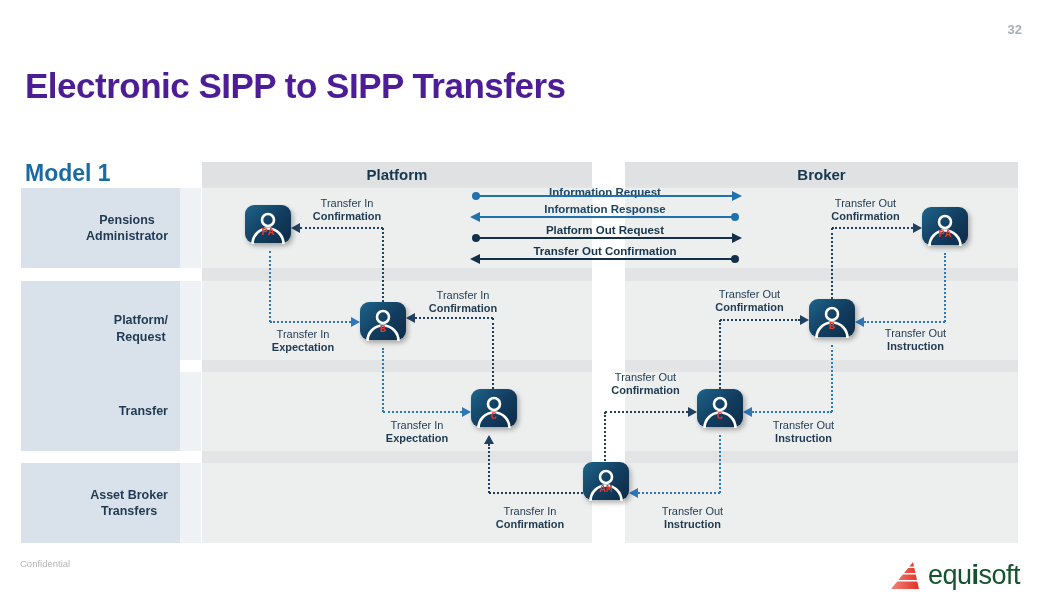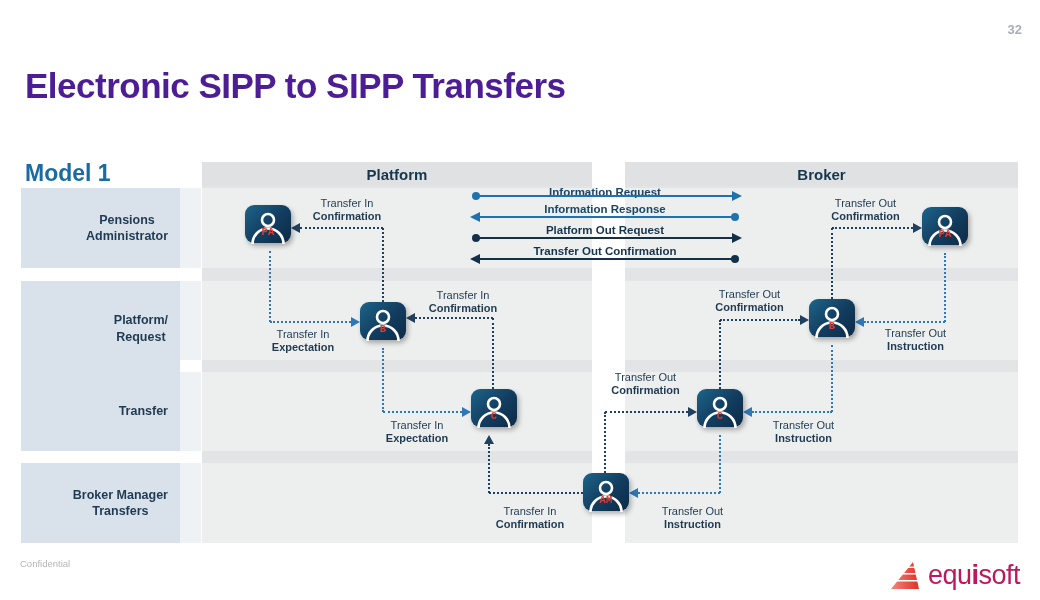--- a/index.html
+++ b/index.html
@@ -42,41 +42,41 @@
   
   .actor{position:absolute;width:46px;height:38px;border-radius:9px;
     background:linear-gradient(135deg,#1d648a 0%,#123c5e 55%,#0d2b47 100%);
     box-shadow:2px 3px 5px rgba(0,0,0,0.3);font-family:Liberation Mono, monospace;}
   .actor svg{position:absolute;left:0;top:0;}
   .actor .letter{position:absolute;left:0;right:0;bottom:5px;text-align:center;
     font-size:10.5px;font-weight:700;color:#e23b30;letter-spacing:0.3px;}
   
   .confidential{position:absolute;left:20px;top:558px;font-size:9.5px;color:#b5b5b5;}
   .logo{position:absolute;right:20px;top:560px;display:flex;align-items:center;gap:7px;}
-  .logo-text{font-size:27px;color:#be185d;font-weight:500;letter-spacing:-0.5px;}
+  .logo-text{font-size:27px;color:#14532d;font-weight:500;letter-spacing:-0.5px;}
   .logo-text b{font-weight:700;}
 </style>
 </head>
 <body>
 
 <div class="page-num">32</div>
 <div class="title">Electronic SIPP to SIPP Transfers</div>
 <div class="model">Model 1</div>
 
 <div class="lane" style="top:188px;height:80px;">
   <div class="lane-text"><span>Pensions</span><br><span>Administrator</span></div>
 </div>
 <div class="lane" style="top:281px;height:95px;">
   <div class="lane-text"><span>Platform/</span><br><span>Request</span></div>
 </div>
 <div class="lane" style="top:372px;height:79px;">
   <div class="lane-text"><span>Transfer</span></div>
 </div>
 <div class="lane" style="top:463px;height:80px;">
-  <div class="lane-text"><span>Broker Manager</span><br><span>Transfers</span></div>
+  <div class="lane-text"><span>Asset Broker</span><br><span>Transfers</span></div>
 </div>
 <div class="lane-strip" style="top:188px;height:80px;"></div>
 <div class="lane-strip" style="top:281px;height:79px;"></div>
 <div class="lane-strip" style="top:372px;height:79px;"></div>
 <div class="lane-strip" style="top:463px;height:80px;"></div>
 
 <div class="panel" style="left:202px;width:390px;"></div>
 <div class="panel" style="left:625px;width:393px;"></div>
 
 <div class="rowband" style="left:202px;width:390px;top:188px;height:80px;"></div>
@@ -212,21 +212,21 @@
   </svg>
   <span class="letter">B</span>
 </div>
 <div class="actor" style="left:471px;top:389px;">
   <svg width="46" height="46" viewBox="0 0 46 46">
     <circle cx="23" cy="15" r="6" fill="none" stroke="#ffffff" stroke-width="2.6"></circle>
     <path d="M 7.5 39 A 15.5 15.5 0 0 1 38.5 39" fill="none" stroke="#ffffff" stroke-width="2.6"></path>
   </svg>
   <span class="letter">C</span>
 </div>
-<div class="actor" style="left:583px;top:473px;">
+<div class="actor" style="left:583px;top:462px;">
   <svg width="46" height="46" viewBox="0 0 46 46">
     <circle cx="23" cy="15" r="6" fill="none" stroke="#ffffff" stroke-width="2.6"></circle>
     <path d="M 7.5 39 A 15.5 15.5 0 0 1 38.5 39" fill="none" stroke="#ffffff" stroke-width="2.6"></path>
   </svg>
   <span class="letter">AM</span>
 </div>
 <div class="actor" style="left:697px;top:389px;">
   <svg width="46" height="46" viewBox="0 0 46 46">
     <circle cx="23" cy="15" r="6" fill="none" stroke="#ffffff" stroke-width="2.6"></circle>
     <path d="M 7.5 39 A 15.5 15.5 0 0 1 38.5 39" fill="none" stroke="#ffffff" stroke-width="2.6"></path>

